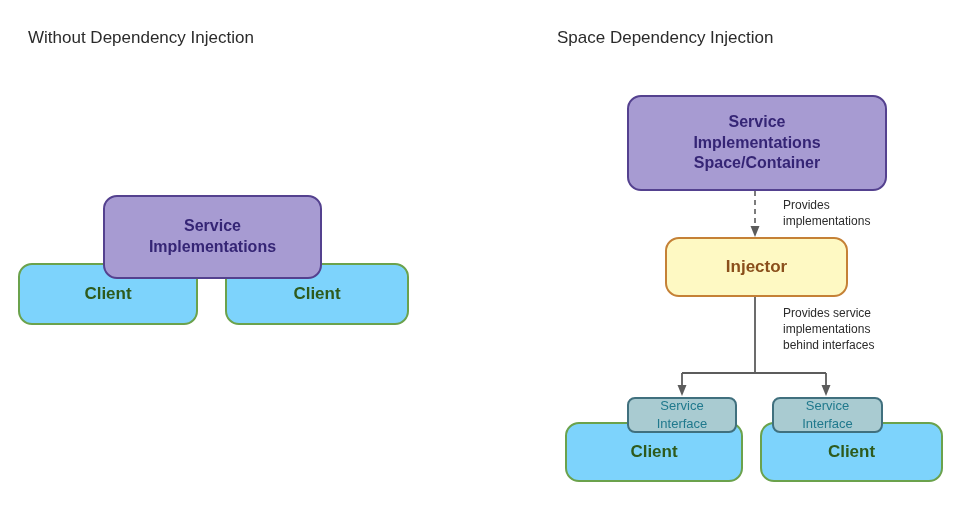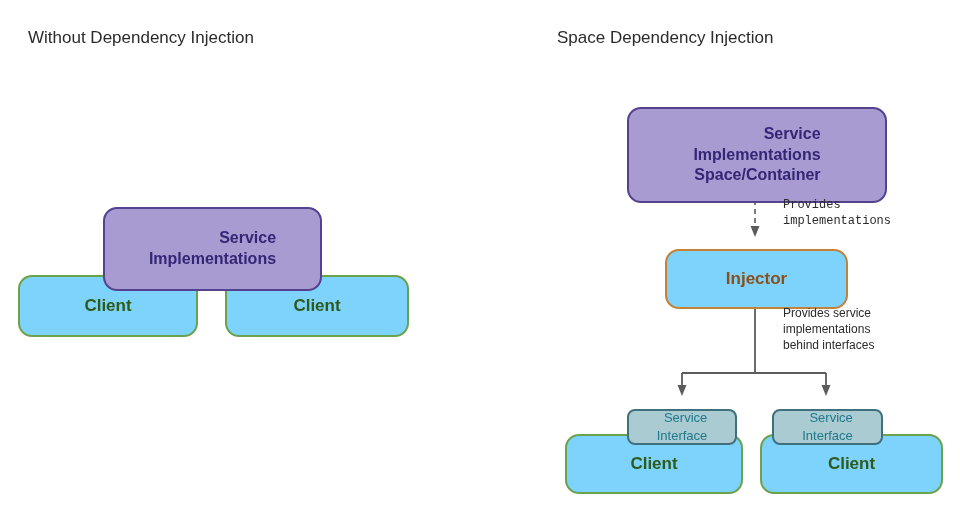--- a/index.html
+++ b/index.html
@@ -20,44 +20,43 @@
     font-size: 17px;
     color: #2b2b2b;
     white-space: nowrap;
   }
   .node {
     position: absolute;
     box-sizing: border-box;
     display: flex;
     align-items: center;
     justify-content: center;
-    text-align: right;
+    text-align: center;
     font-weight: bold;
     white-space: pre-line;
     border-radius: 14px;
     border: 2px solid;
     line-height: 1.3;
-    margin-top: 12px;
   }
   .purple {
     background: #a79bd2;
     border-color: #54418f;
     color: #352575;
     font-size: 16px;
     z-index: 3;
   }
   .green {
     background: #7dd3fc;
     border-color: #6ba24c;
     color: #2e5a1c;
     font-size: 17px;
     z-index: 2;
   }
   .orange {
-    background: #7dd3fc;
+    background: #fef9c3;
     border-color: #c58136;
     color: #8a4f1b;
     font-size: 17px;
     z-index: 3;
   }
   .teal {
     background: #a9cbd1;
     border-color: #40707e;
     color: #20798d;
     font-weight: normal;
@@ -112,21 +111,21 @@
   <div class="node green" style="left:18px; top:263px; width:180px; height:62px;">Client</div>
 
   <div class="node green" style="left:225px; top:263px; width:184px; height:62px;">Client</div>
 
   <div class="diagram-title" style="left:557px; top:28px;">Space Dependency Injection</div>
 
   <div class="node purple" style="left:627px; top:95px; width:260px; height:96px;">Service
 Implementations
 Space/Container</div>
 
-  <div class="edge-label" style="left:783px; top:198px;font-family:Liberation Mono, monospace;">Provides
+  <div class="edge-label" style="left:783px; top:198px;">Provides
 implementations</div>
 
   <div class="node orange" style="left:665px; top:237px; width:183px; height:60px;">Injector</div>
 
   <div class="edge-label" style="left:783px; top:306px;">Provides service
 implementations
 behind interfaces</div>
 
   <div class="node green" style="left:565px; top:422px; width:178px; height:60px;">Client</div>
 

